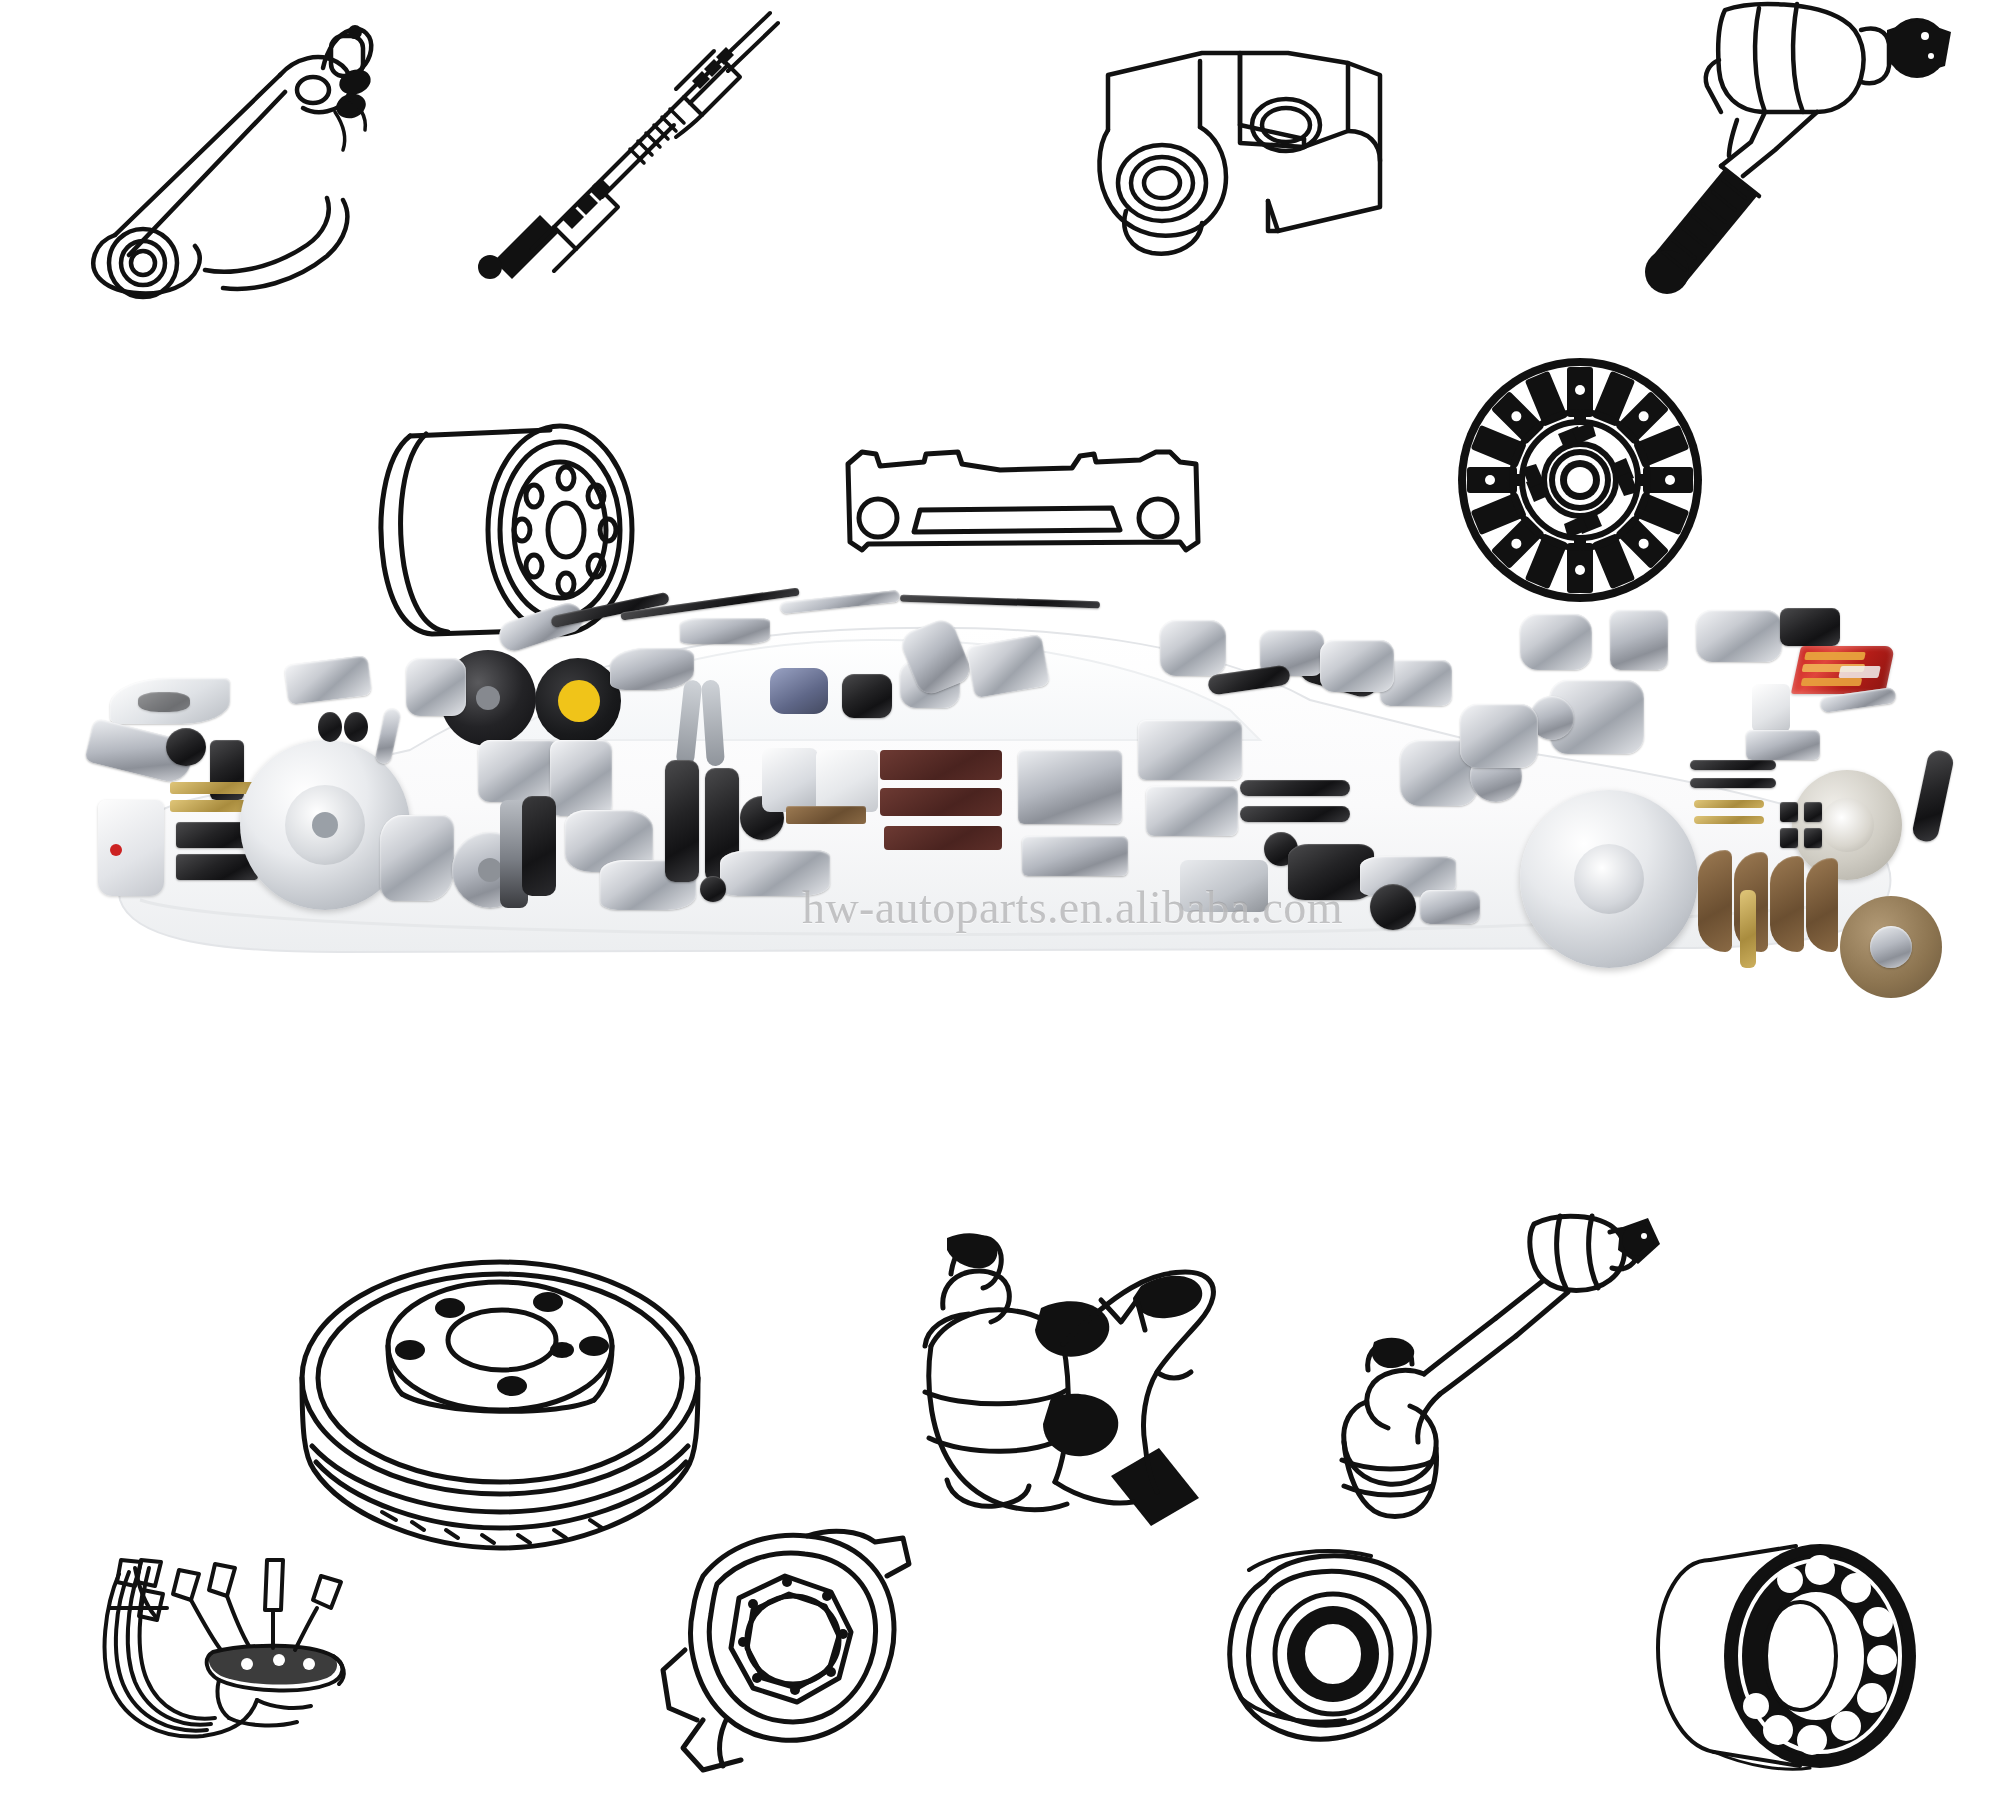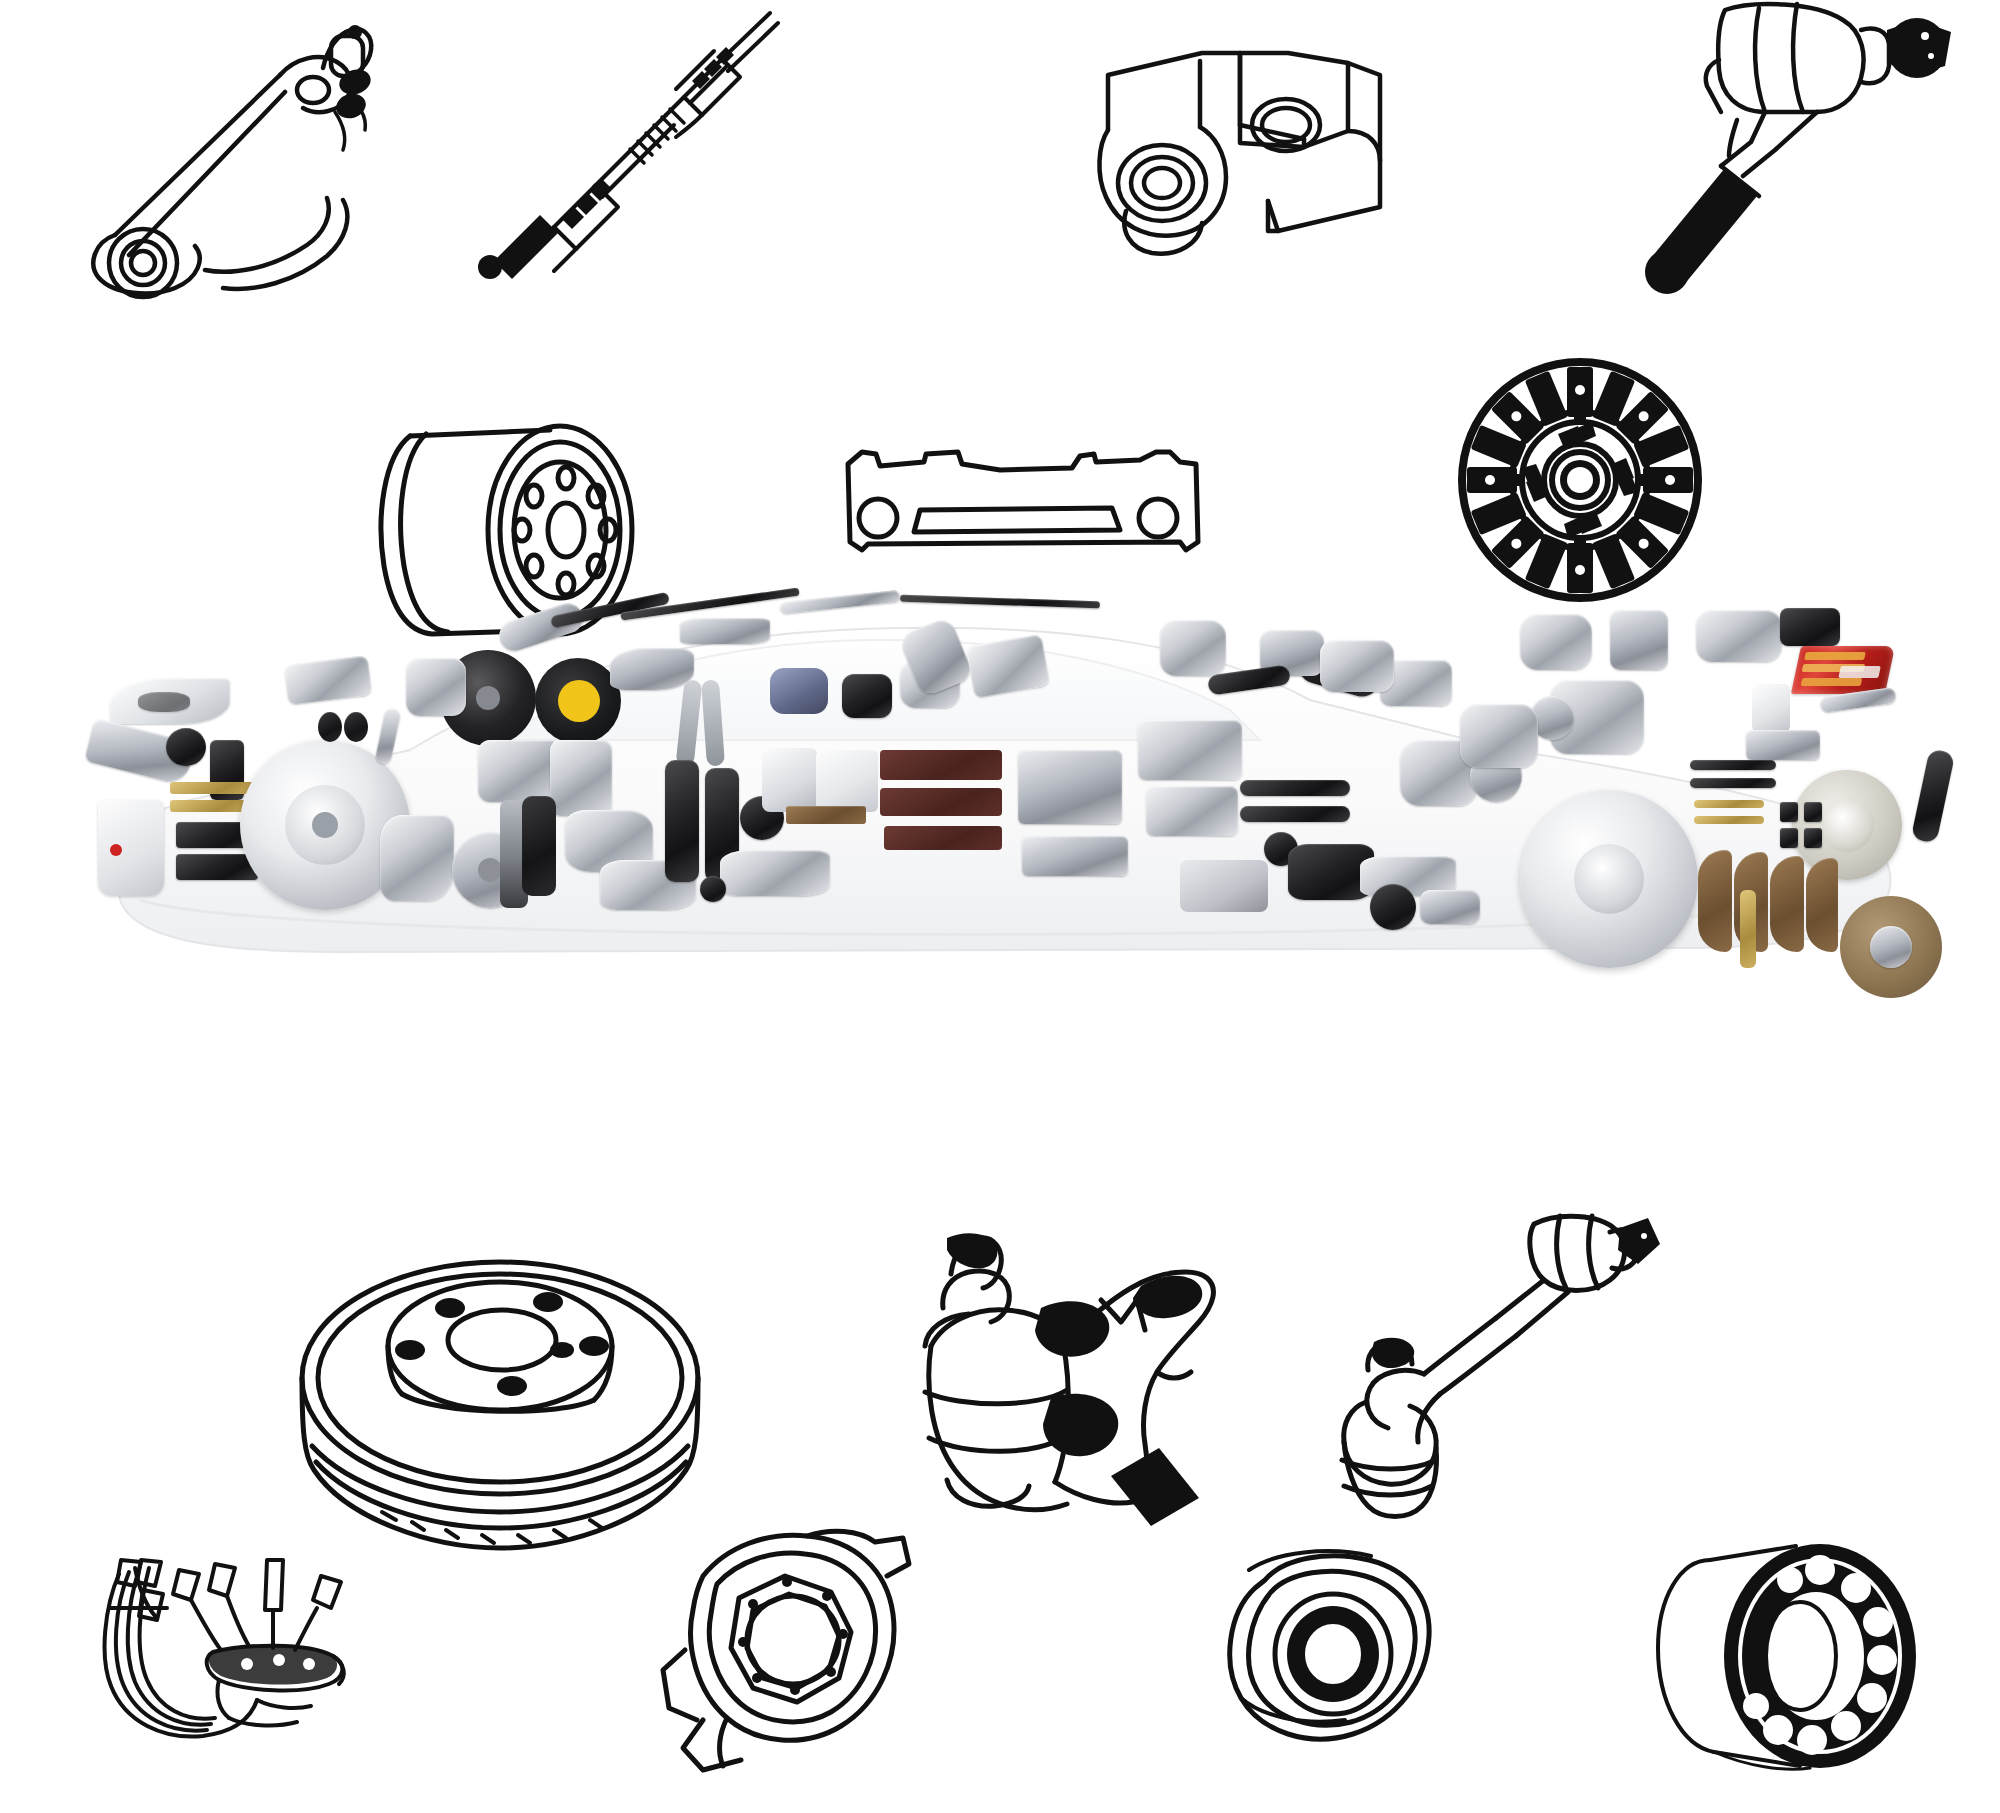--- a/index.html
+++ b/index.html
@@ -558,20 +558,21 @@
     <div class="chip dark" style="left:1724px;top:228px;width:18px;height:20px;border-radius:3px;"></div>
 
     <div class="chip gold" style="left:1660px;top:290px;width:16px;height:78px;border-radius:6px;"></div>
 
     <div class="chip dark" style="left:540px;top:0px;width:180px;height:8px;border-radius:4px;transform:rotate(-8deg);"></div>
     <div class="chip metal2" style="left:700px;top:-4px;width:120px;height:12px;border-radius:6px;transform:rotate(-6deg);"></div>
     <div class="chip dark" style="left:820px;top:-2px;width:200px;height:7px;border-radius:4px;transform:rotate(2deg);"></div>
     <div class="chip metal2" style="left:600px;top:18px;width:90px;height:26px;border-radius:26% 14% 26% 14%;"></div>
   </div>
 
+  <div class="watermark">hw-autoparts.en.alibaba.com</div>
 
   <div class="part" style="left:290px;top:1250px;width:420px;height:320px;">
     <svg width="420" height="320" viewBox="0 0 420 320" aria-hidden="true">
       <g class="ln" stroke-width="5">
         <ellipse cx="210" cy="128" rx="198" ry="116"></ellipse>
         <ellipse cx="210" cy="128" rx="182" ry="104"></ellipse>
         <path d="M12 128 C 12 180, 14 206, 24 220 C 56 268, 140 298, 210 298 C 282 298, 364 268, 396 220 C 406 206, 408 180, 408 128"></path>
         <path d="M22 196 C 58 236, 136 262, 210 262 C 284 262, 362 236, 398 196"></path>
         <path d="M26 212 C 62 252, 138 278, 210 278 C 282 278, 360 252, 396 212"></path>
         <ellipse cx="210" cy="96" rx="112" ry="64"></ellipse>

